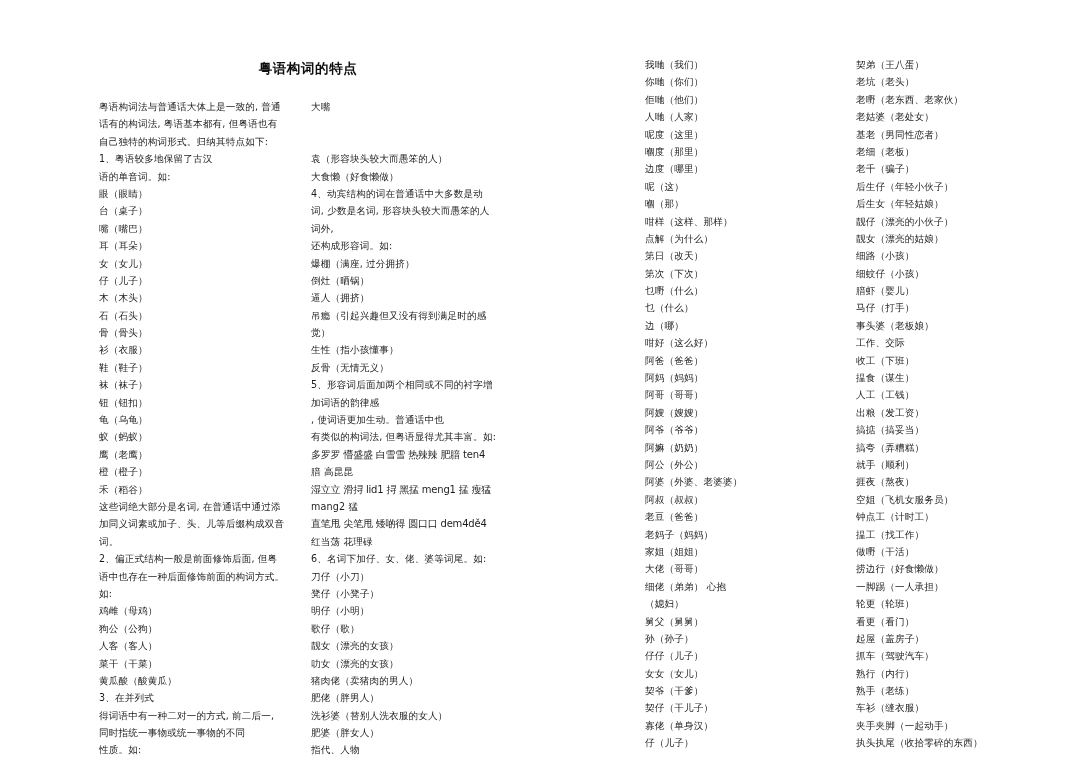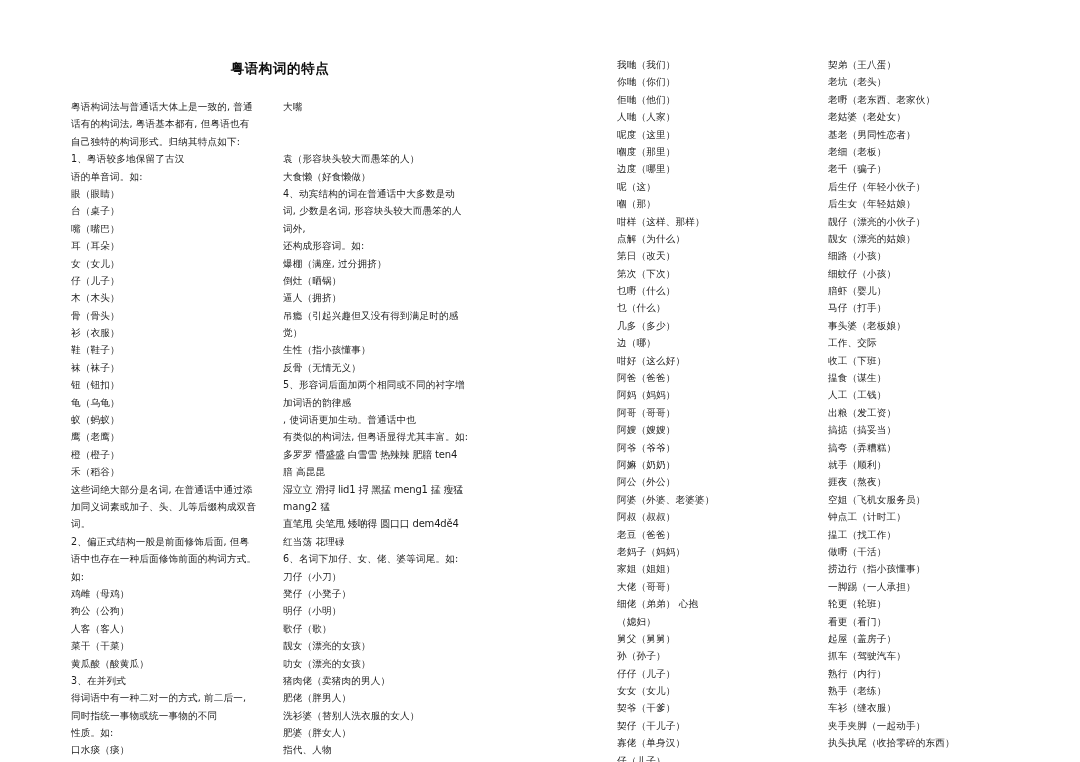--- a/index.html
+++ b/index.html
@@ -60,20 +60,21 @@
 
   
   .line.tight {
     letter-spacing: -0.2px;
     font-size: 10px;
   }
 
   
   #page {
     filter: contrast(1.02);
+    margin-left: 28px;
   }
 </style>
 </head>
 <body>
 
 <div id="page">
 
   <div id="doc-title">粤语构词的特点</div>
 
   <div class="column col-1">
@@ -82,20 +83,21 @@
       <div class="line">自己独特的构词形式。归纳其特点如下:</div>
       <div class="line">1、粤语较多地保留了古汉</div>
       <div class="line">语的单音词。如:</div>
       <div class="line">眼（眼睛）</div>
       <div class="line">台（桌子）</div>
       <div class="line">嘴（嘴巴）</div>
       <div class="line">耳（耳朵）</div>
       <div class="line">女（女儿）</div>
       <div class="line">仔（儿子）</div>
       <div class="line">木（木头）</div>
+      <div class="line">石（石头）</div>
       <div class="line">骨（骨头）</div>
       <div class="line">衫（衣服）</div>
       <div class="line">鞋（鞋子）</div>
       <div class="line">袜（袜子）</div>
       <div class="line">钮（钮扣）</div>
       <div class="line">龟（乌龟）</div>
       <div class="line">蚁（蚂蚁）</div>
       <div class="line">鹰（老鹰）</div>
       <div class="line">橙（橙子）</div>
       <div class="line">禾（稻谷）</div>
@@ -166,21 +168,20 @@
       <div class="line">嗰度（那里）</div>
       <div class="line">边度（哪里）</div>
       <div class="line">呢（这）</div>
       <div class="line">嗰（那）</div>
       <div class="line">咁样（这样、那样）</div>
       <div class="line">点解（为什么）</div>
       <div class="line">第日（改天）</div>
       <div class="line">第次（下次）</div>
       <div class="line">乜嘢（什么）</div>
       <div class="line">乜（什么）</div>
-      <div class="line">几多（多少）</div>
       <div class="line">边（哪）</div>
       <div class="line">咁好（这么好）</div>
       <div class="line">阿爸（爸爸）</div>
       <div class="line">阿妈（妈妈）</div>
       <div class="line">阿哥（哥哥）</div>
       <div class="line">阿嫂（嫂嫂）</div>
       <div class="line">阿爷（爷爷）</div>
       <div class="line">阿嫲（奶奶）</div>
       <div class="line">阿公（外公）</div>
       <div class="line">阿婆（外婆、老婆婆）</div>
@@ -223,21 +224,21 @@
       <div class="line">人工（工钱）</div>
       <div class="line">出粮（发工资）</div>
       <div class="line">搞掂（搞妥当）</div>
       <div class="line">搞夸（弄糟糕）</div>
       <div class="line">就手（顺利）</div>
       <div class="line">捱夜（熬夜）</div>
       <div class="line">空姐（飞机女服务员）</div>
       <div class="line">钟点工（计时工）</div>
       <div class="line">揾工（找工作）</div>
       <div class="line">做嘢（干活）</div>
-      <div class="line">捞边行（指小孩懂事）</div>
+      <div class="line">捞边行（好食懒做）</div>
       <div class="line">一脚踢（一人承担）</div>
       <div class="line">轮更（轮班）</div>
       <div class="line">看更（看门）</div>
       <div class="line">起屋（盖房子）</div>
       <div class="line">抓车（驾驶汽车）</div>
       <div class="line">熟行（内行）</div>
       <div class="line">熟手（老练）</div>
       <div class="line">车衫（缝衣服）</div>
       <div class="line">夹手夹脚（一起动手）</div>
       <div class="line">执头执尾（收拾零碎的东西）</div>

